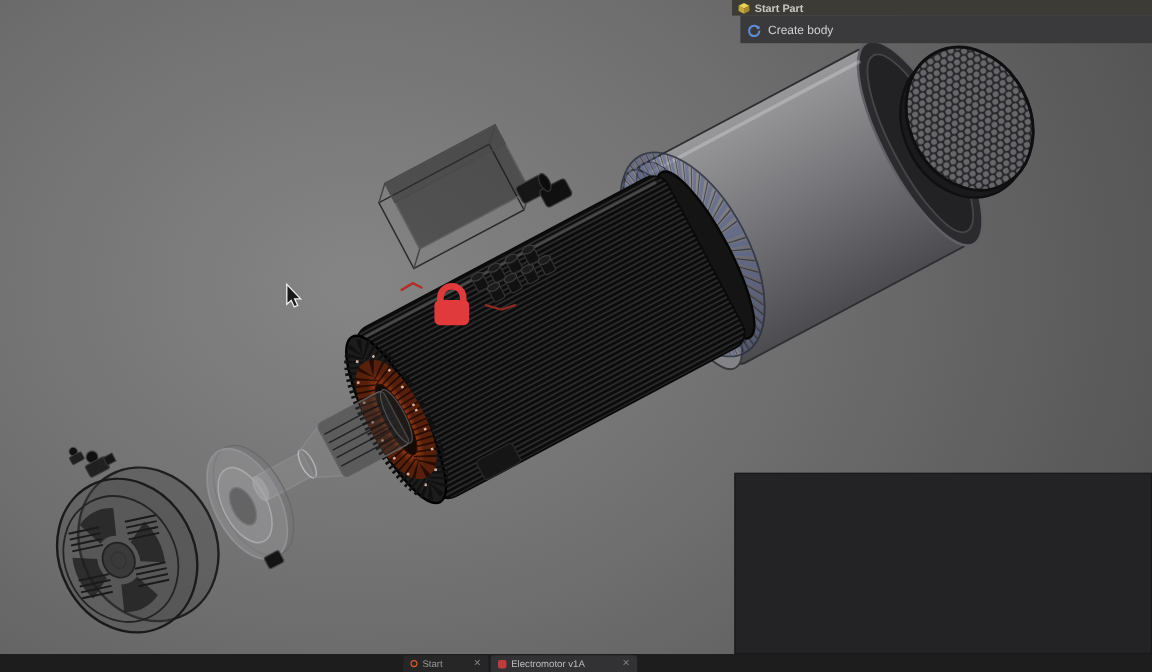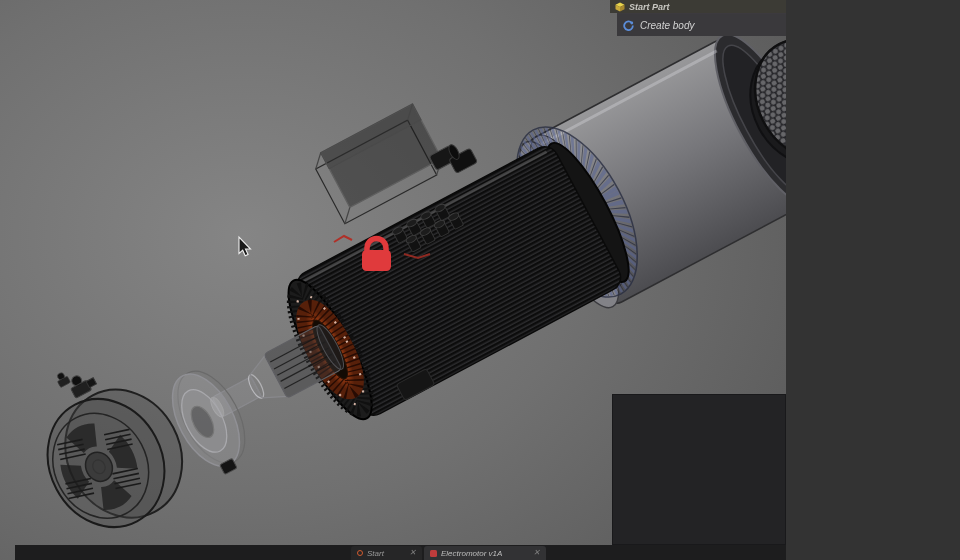--- a/index.html
+++ b/index.html
@@ -1,35 +1,34 @@
 <!DOCTYPE html>
 <html><head>
 <meta charset="utf-8">
 <style>
   html,body{margin:0;padding:0;background:#333;}
   .stage{
-    position:relative;width:786px;height:560px;overflow:hidden;
+    position:relative;width:960px;height:560px;overflow:hidden;
     font-family:"Liberation Sans",sans-serif;
     background:radial-gradient(900px 700px at 31% 42%, #858585 0%, #707070 38%, #585858 74%, #454545 100%);
-    font-style:italic;
   }
   .scene{position:absolute;left:0;top:0;width:960px;height:560px;display:block;}
   
   .history{position:absolute;top:0;left:610px;right:0;z-index:20;}
   .hrow{display:flex;align-items:center;box-sizing:border-box;}
   .hrow.r1{height:13px;background:#3c3b35;padding-left:5px;gap:4px;
            font-size:9px;font-weight:bold;color:#c9c8c2;}
   .hrow.r2{height:23px;background:#3a393c;margin-left:7px;padding-left:6px;gap:6px;
            font-size:10px;color:#d2d2d2;border-top:1px solid #44434637;}
   .hicon{display:inline-flex;flex:0 0 auto;}
   
   .side-panel{position:absolute;left:612px;right:0;top:394px;bottom:15px;
               background:#232325;border:1px solid #19191b;box-sizing:border-box;z-index:15;}
   
-  .tabbar{position:absolute;left:15px;right:0;bottom:0;height:15px;background:#1d1d1e;z-index:25;}
+  .tabbar{position:absolute;left:0;right:0;bottom:0;height:15px;background:#1d1d1e;z-index:25;}
   .tab{position:absolute;top:1px;bottom:0;display:flex;align-items:center;gap:4px;
        padding:0 6px;border-radius:3px 3px 0 0;font-size:8px;box-sizing:border-box;}
   .tab.t1{left:336px;width:71px;background:#262627;color:#9a9a9a;}
   .tab.t2{left:409px;width:122px;background:#323234;color:#bdbdbd;}
   .tab .close{margin-left:auto;font-size:8px;color:#7e7e7e;line-height:1;}
   .dot-ring{width:6px;height:6px;border:1.5px solid #cf5a2e;border-radius:50%;box-sizing:border-box;}
   .doc-red{width:7px;height:7px;background:#c03c3c;border-radius:1.5px;}
 </style>
 </head>
 <body>

